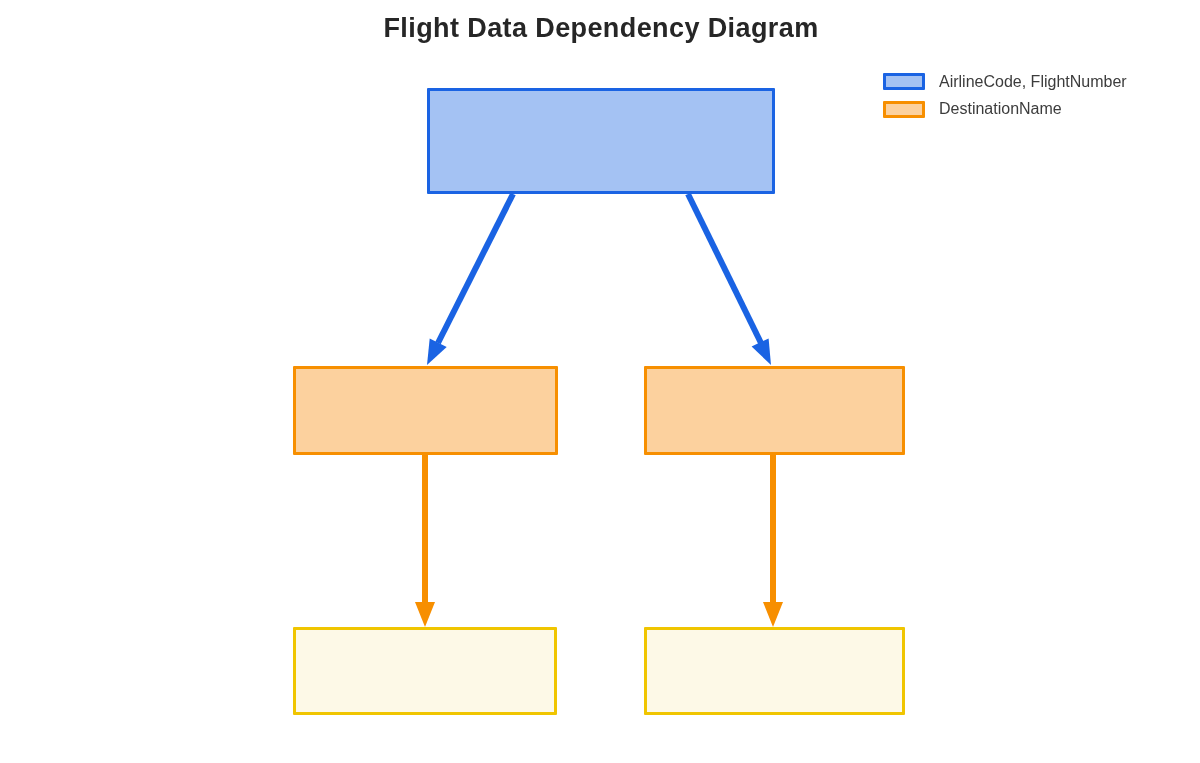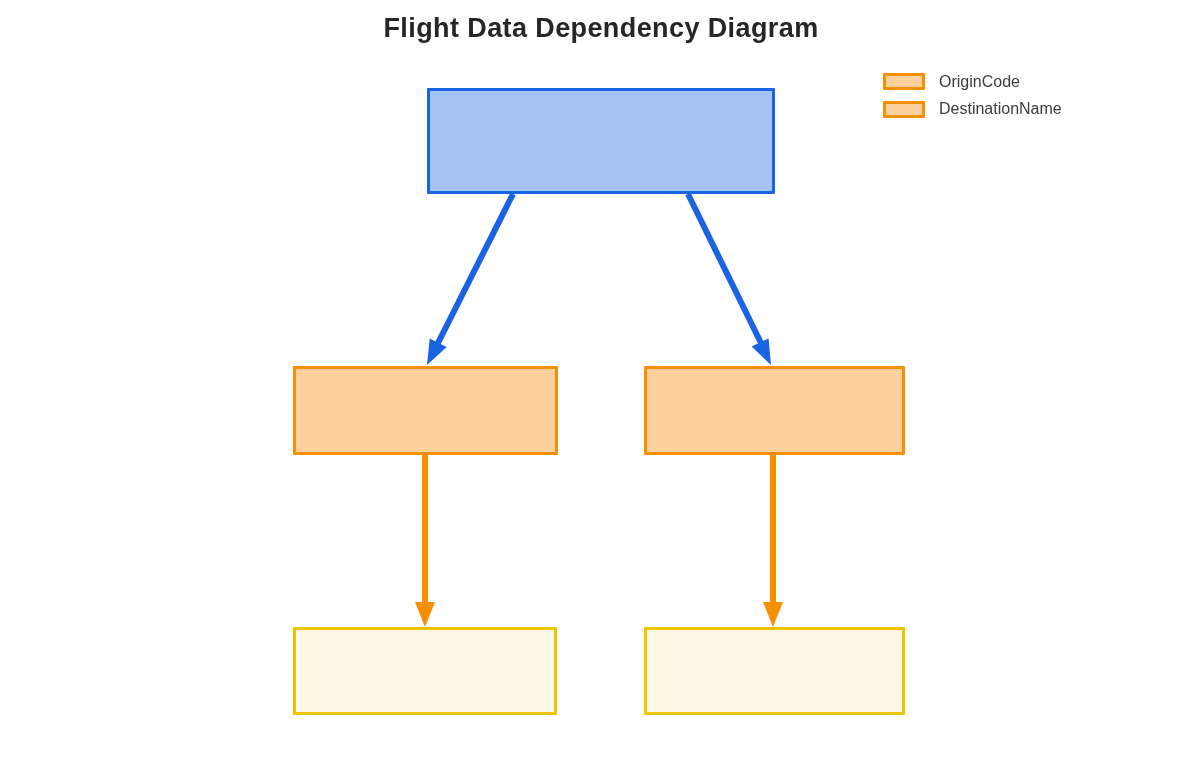--- a/index.html
+++ b/index.html
@@ -79,22 +79,22 @@
 </style>
 </head>
 <body>
 
 <div class="canvas">
 
   <h1 class="title">Flight Data Dependency Diagram</h1>
 
   <div class="legend">
     <div class="legend-row">
-      <span class="swatch" style="background-color: rgb(252, 209, 158); border-color: rgb(247, 143, 0);"></span>
-      <span class="legend-label">OriginCode</span>
+      <span class="swatch" style="background-color: rgb(164, 194, 243); border-color: rgb(26, 99, 227);"></span>
+      <span class="legend-label">AirlineCode, FlightNumber</span>
     </div>
     <div class="legend-row">
       <span class="swatch" style="background-color: rgb(252, 209, 158); border-color: rgb(247, 143, 0);"></span>
       <span class="legend-label">DestinationName</span>
     </div>
   </div>
 
   <svg class="edges" viewBox="0 0 1200 763" xmlns="http://www.w3.org/2000/svg">
 
     <g>

